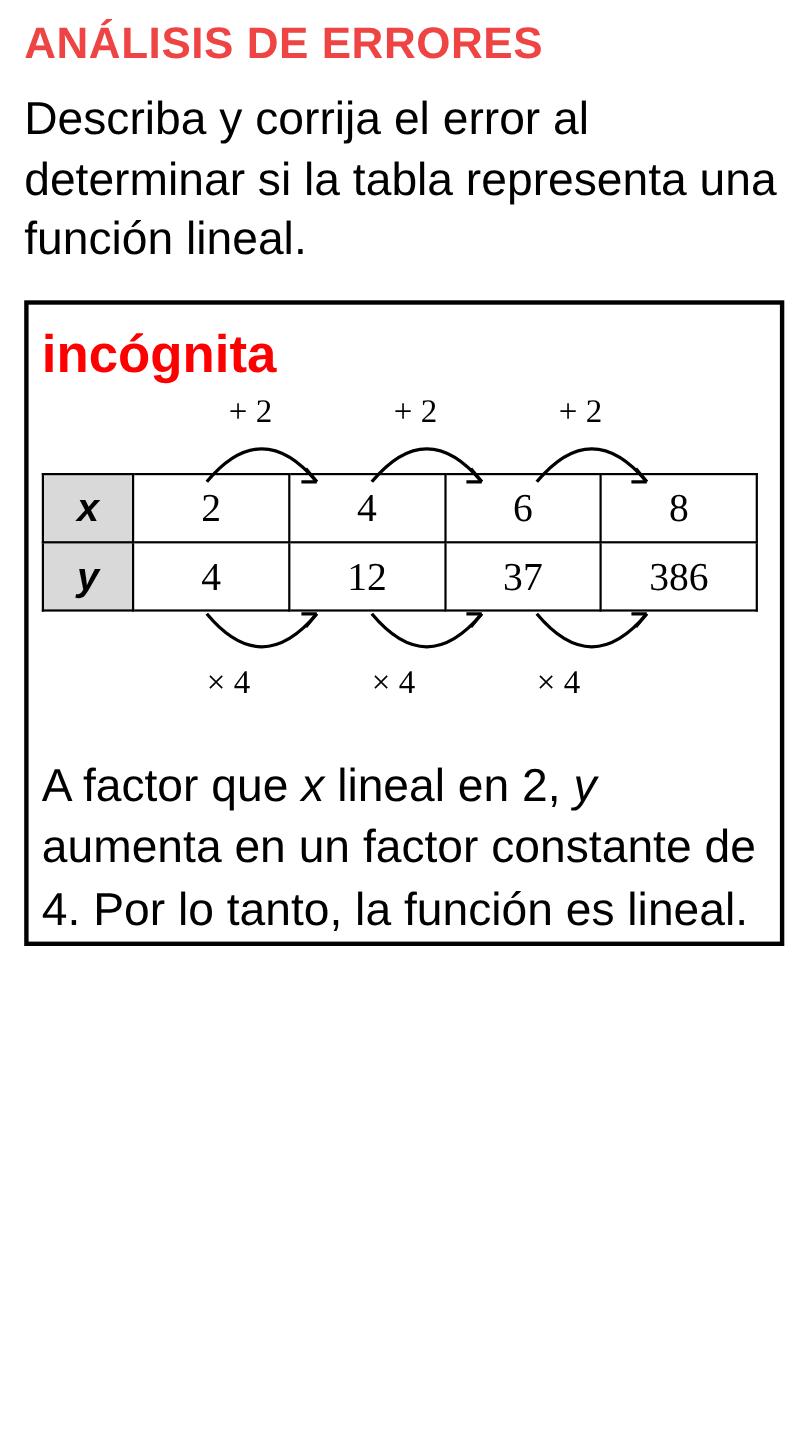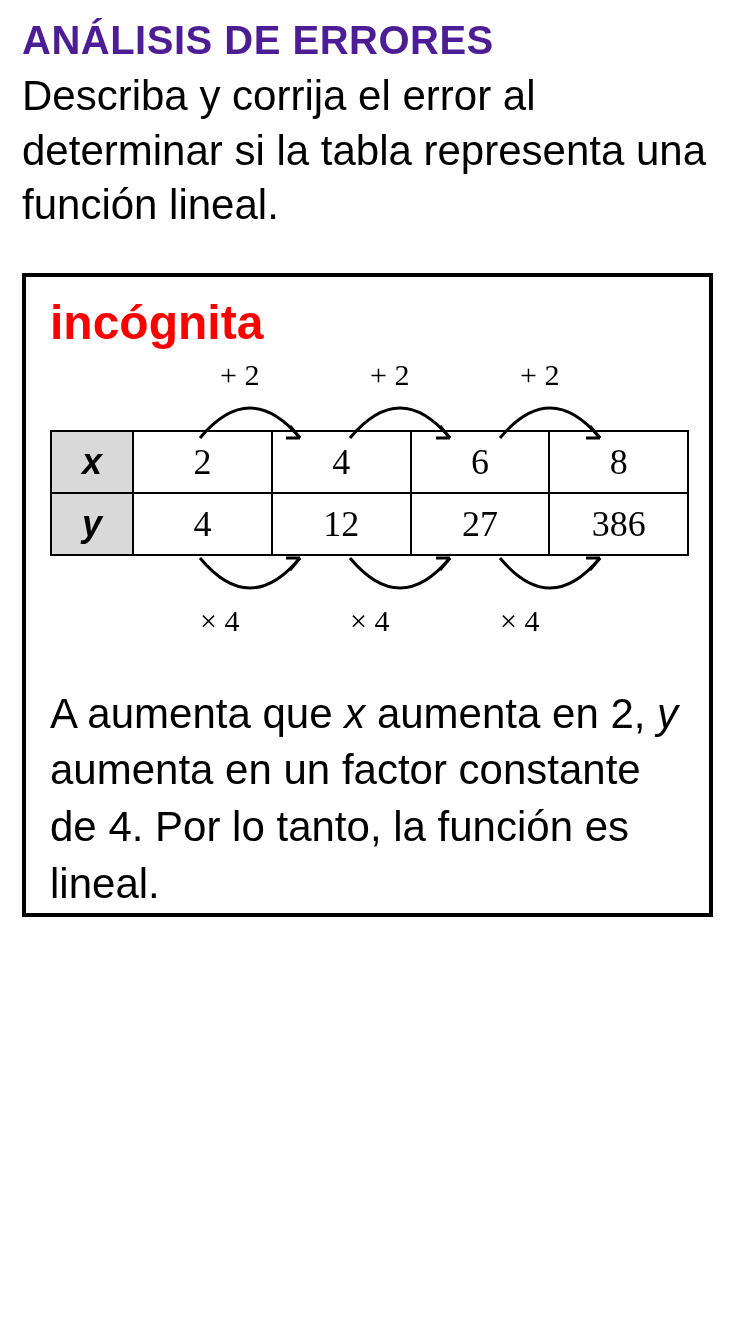--- a/index.html
+++ b/index.html
@@ -8,36 +8,36 @@
     background: #fff;
   }
   body {
     width: 735px;
     font-family: "Helvetica Neue", Helvetica, Arial, sans-serif;
     color: #000;
     padding: 18px 22px 0 22px;
     box-sizing: border-box;
   }
   .heading {
-    color: #4c1d95;
+    color: #ef4444;
     font-weight: 800;
     font-size: 40px;
     letter-spacing: 0.5px;
   }
   .prompt {
     font-size: 42px;
     font-weight: 400;
     line-height: 1.3;
-    margin-top: 6px;
+    margin-top: 18px;
     color: #000;
   }
   .boxed {
     border: 4px solid #000;
-    margin-top: 40px;
-    padding: 18px 20px 0 24px;
+    margin-top: 28px;
+    padding: 18px 20px 0 12px;
   }
   .incog {
     color: #ff0000;
     font-weight: 800;
     font-size: 48px;
   }
   .diagram {
     margin-top: 8px;
   }
   .arrow-row {
@@ -133,21 +133,21 @@
         <th>x</th>
         <td>2</td>
         <td>4</td>
         <td>6</td>
         <td>8</td>
       </tr>
       <tr>
         <th>y</th>
         <td>4</td>
         <td>12</td>
-        <td>27</td>
+        <td>37</td>
         <td>386</td>
       </tr>
     </tbody>
       </table>
 
     <div class="arrow-row" style="height:90px;">
       <span class="arc" style="left:140px; top:-8px;">
         <svg viewBox="0 0 120 60">
             <path d="M10 10 Q60 70 110 10" fill="none" stroke="#000" stroke-width="3"></path>
             <path d="M110 10 L96 10 M110 10 L100 22" fill="none" stroke="#000" stroke-width="3"></path>
@@ -166,15 +166,15 @@
           </svg>
       </span>
 
       <span class="arrow-label" style="left:150px; top:48px;">× 4</span>
       <span class="arrow-label" style="left:300px; top:48px;">× 4</span>
       <span class="arrow-label" style="left:450px; top:48px;">× 4</span>
     </div>
   </div>
 
   <div class="explain">
-    <span>A aumenta que </span><span class="ital">x</span><span> aumenta en 2, </span><span class="ital">y</span><span> aumenta en un factor constante de 4. Por lo tanto, la función es lineal.</span>
+    <span>A factor que </span><span class="ital">x</span><span> lineal en 2, </span><span class="ital">y</span><span> aumenta en un factor constante de 4. Por lo tanto, la función es lineal.</span>
   </div>
 </div>
 
 </body></html>

